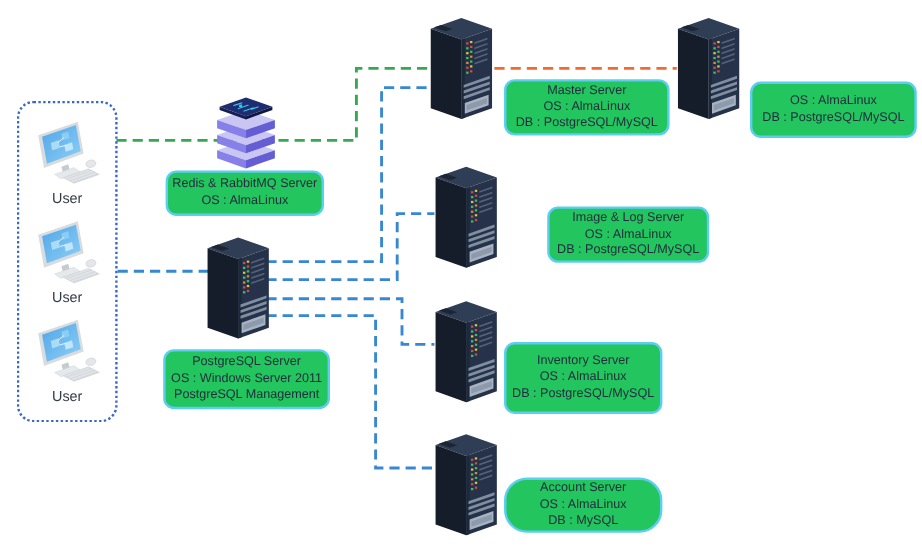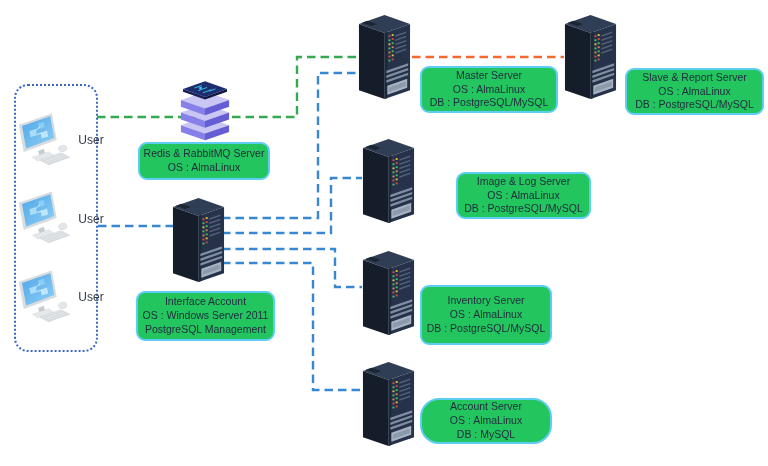--- a/index.html
+++ b/index.html
@@ -37,21 +37,21 @@
   #label-slave{left:625px;top:68px;width:139px;height:47px;}
   #label-imagelog{left:420px;top:172px;width:135px;height:47px;margin-left:36px;}
   #label-inventory{left:420px;top:285px;width:132px;height:60px;}
   #label-account{left:420px;top:398px;width:132px;height:46px;border-radius:19px;}
 
   
   #user-group{left:14px;top:84px;width:84px;height:268px;z-index:2;
     border:2px dotted var(--user-group-border,#3a67c8);border-radius:14px;
     box-sizing:border-box;display:flex;flex-direction:column;
     align-items:center;justify-content:space-evenly;padding:4px 0;}
-  .user-item{display:flex;flex-direction:row;align-items:center;justify-content:flex-end;}
+  .user-item{display:flex;flex-direction:column;align-items:center;justify-content:flex-end;}
   .user-item svg{width:70px;height:58px;}
   .user-label{font-size:12px;color:#333b44;margin-top:1px;}
 </style>
 </head>
 <body>
 
 <div id="canvas">
 
   <svg width="0" height="0" style="position:absolute" aria-hidden="true">
     <defs>
@@ -173,31 +173,30 @@
     </svg>
   <svg id="icon-account" class="icon rack" viewBox="0 0 60 92">
       <use href="#sym-rack"></use>
     </svg>
 
   <div id="label-redis" class="label-box">
     <span>Redis &amp; RabbitMQ Server</span>
     <span>OS : AlmaLinux</span>
   </div>
   <div id="label-interface" class="label-box">
-    <span>Interface Account</span>
+    <span>PostgreSQL Server</span>
     <span>OS : Windows Server 2011</span>
     <span>PostgreSQL Management</span>
   </div>
   <div id="label-master" class="label-box">
     <span>Master Server</span>
     <span>OS : AlmaLinux</span>
     <span>DB : PostgreSQL/MySQL</span>
   </div>
   <div id="label-slave" class="label-box">
-    <span>Slave &amp; Report Server</span>
     <span>OS : AlmaLinux</span>
     <span>DB : PostgreSQL/MySQL</span>
   </div>
   <div id="label-imagelog" class="label-box">
     <span>Image &amp; Log Server</span>
     <span>OS : AlmaLinux</span>
     <span>DB : PostgreSQL/MySQL</span>
   </div>
   <div id="label-inventory" class="label-box">
     <span>Inventory Server</span>

